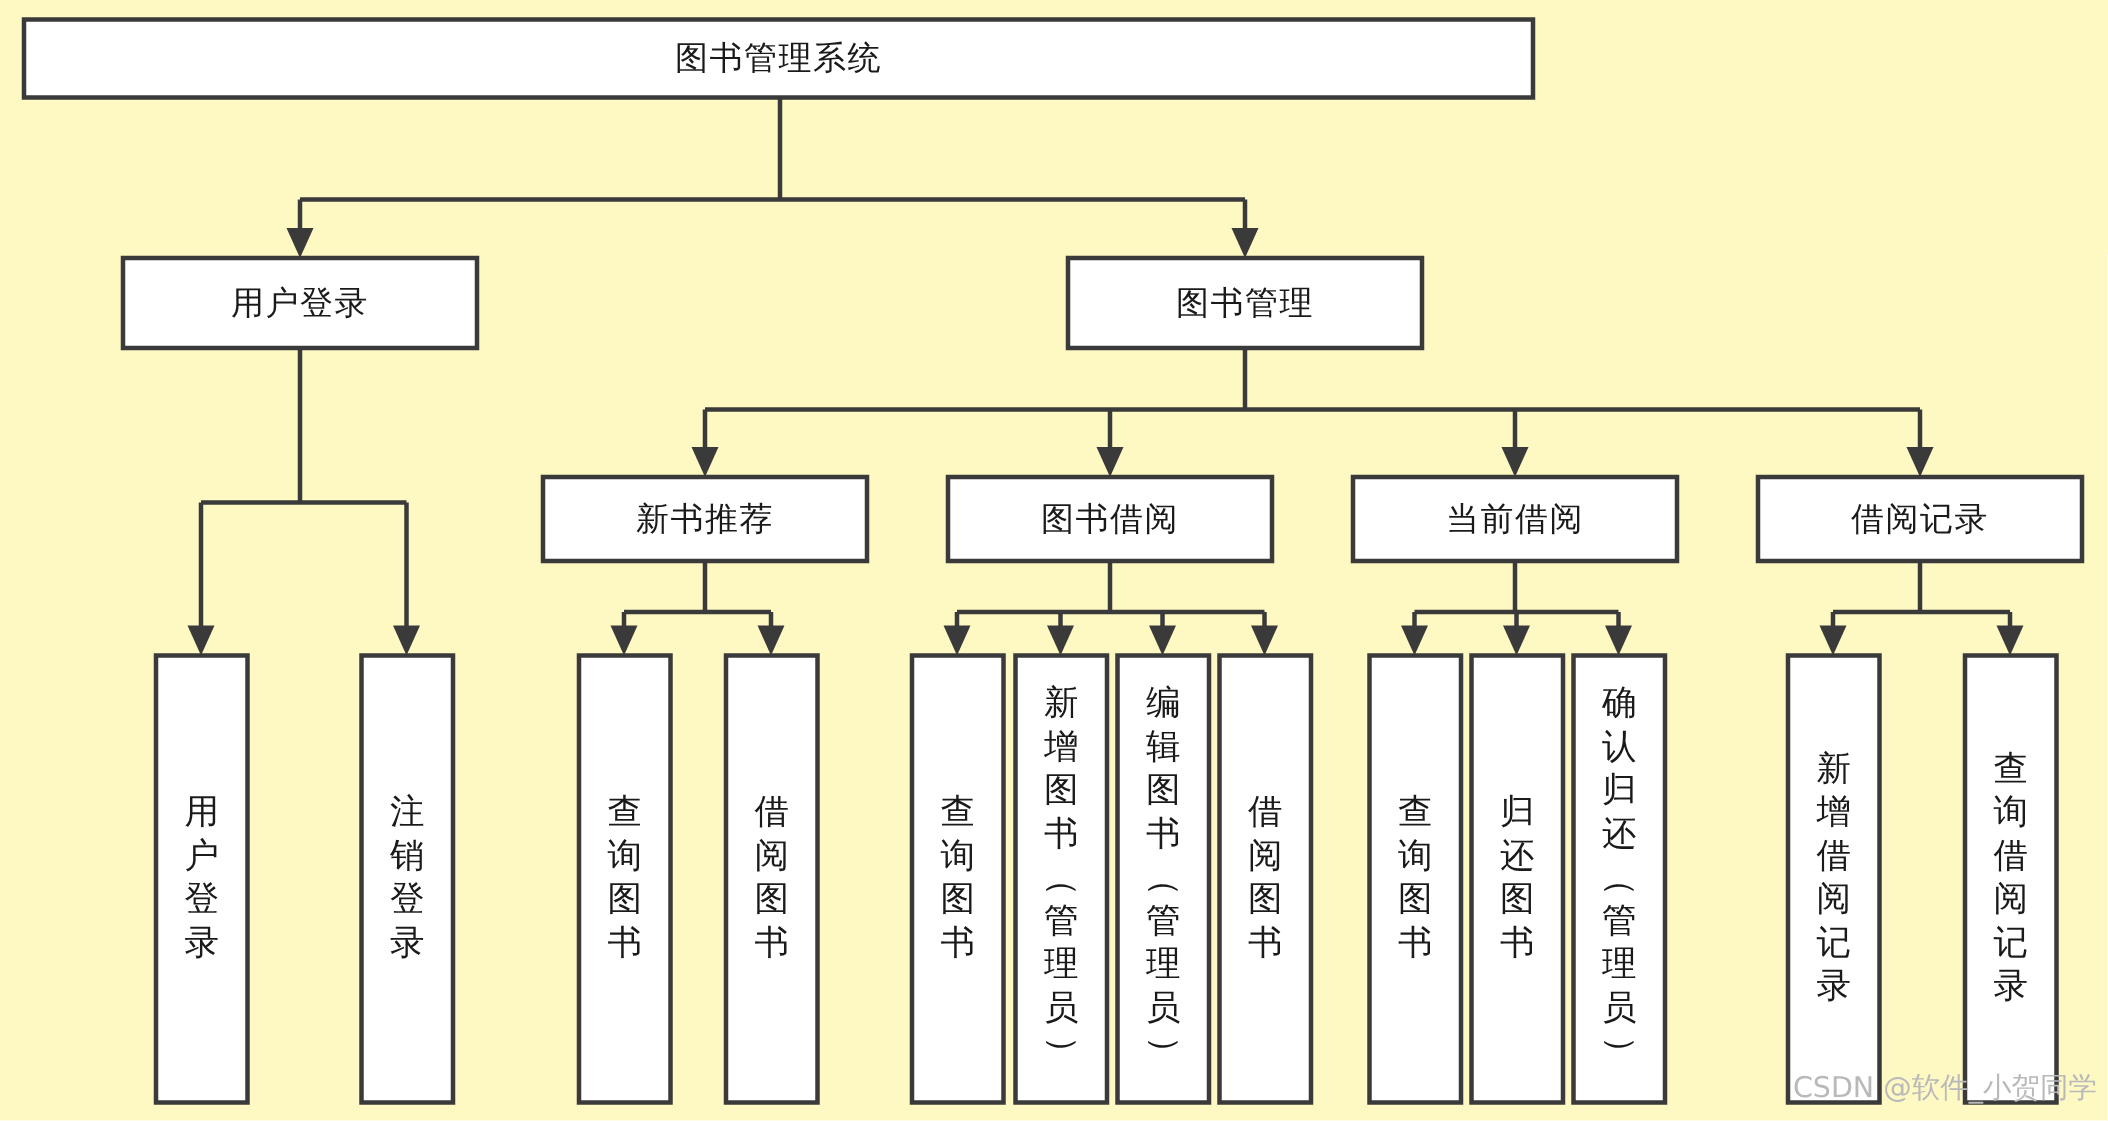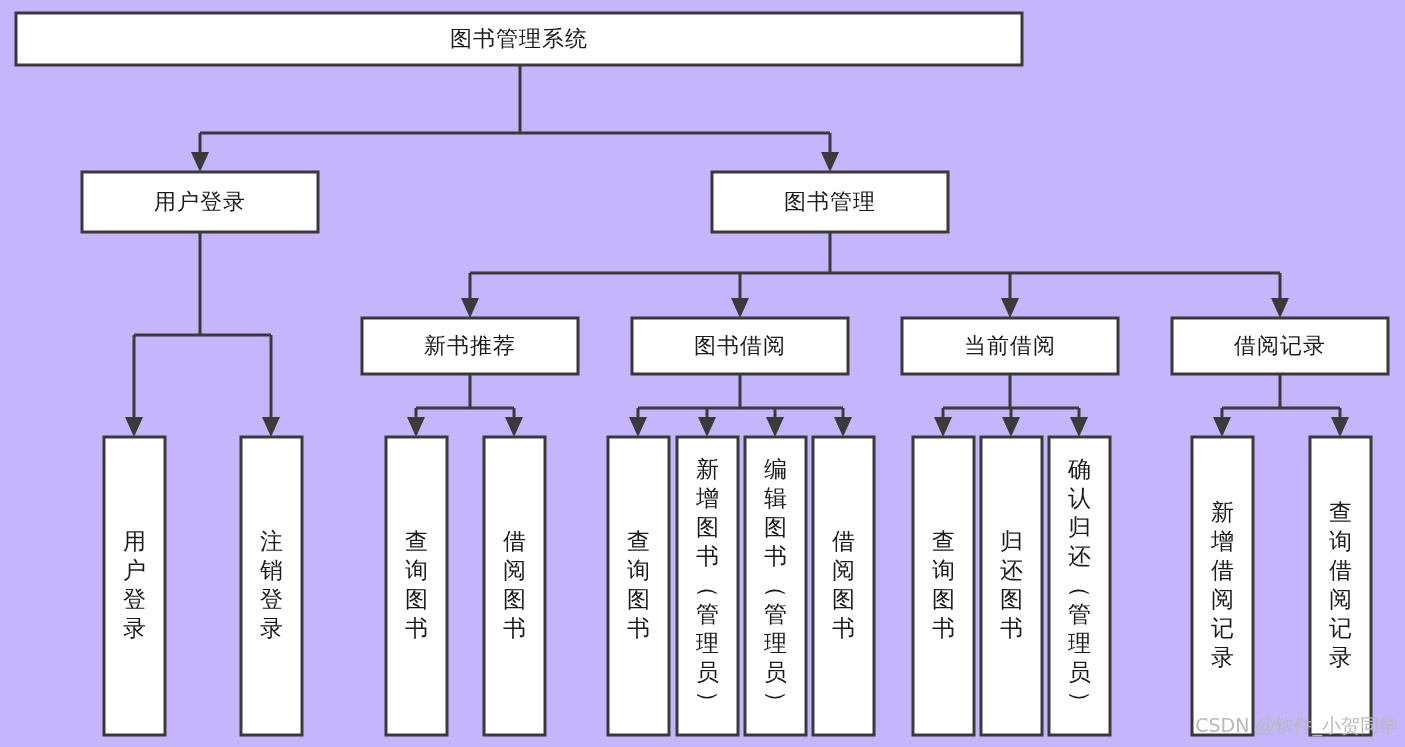--- a/index.html
+++ b/index.html
@@ -11,21 +11,21 @@
   body {
     width: 1405px;
     height: 747px;
     overflow: hidden;
     font-family: "DejaVu Sans", "Liberation Sans", sans-serif;
   }
   #diagram-root {
     position: relative;
     width: 1405px;
     height: 747px;
-    background: #c4b5fd;
+    background: #fef9c3;
   }
   svg.diagram-canvas {
     position: absolute;
     top: 0;
     left: 0;
     width: 1405px;
     height: 747px;
     display: block;
   }
   .node-box {

